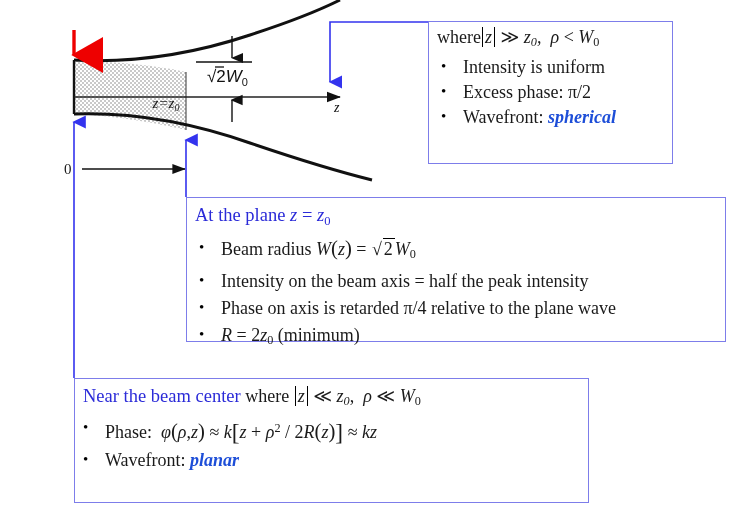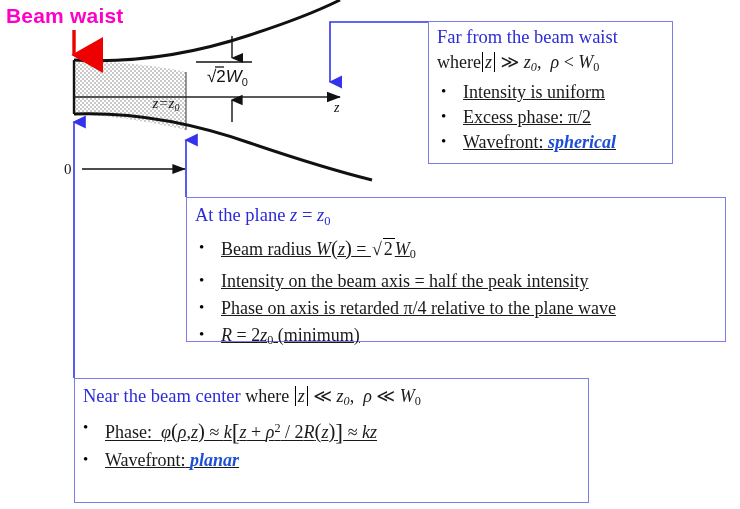--- a/index.html
+++ b/index.html
@@ -48,21 +48,20 @@
     color: #1a1a1a;
   }
   .box-title {
     color: #2b2bd8;
     white-space: nowrap;
   }
   ul.bullets {
     list-style: none;
     margin: 0;
     padding: 0;
-    text-decoration: underline;
   }
   ul.bullets > li {
     position: relative;
     padding-left: 26px;
     white-space: nowrap;
   }
   ul.bullets > li::before {
     content: "\2022";
     position: absolute;
     left: 4px;
@@ -144,21 +143,20 @@
   }
   #box-near .box-title { font-size: 18.5px; }
   #box-near ul.bullets > li { padding-left: 22px; }
   #box-near ul.bullets > li::before { left: 0px; }
 </style>
 </head>
 <body>
 
 <div id="page">
 
-  <div id="beam-waist-label">Beam waist</div>
 
   <svg id="diagram-svg" width="740" height="509">
     <defs>
 
       <pattern id="dots" width="4" height="4" patternUnits="userSpaceOnUse">
         <rect width="4" height="4" fill="#ffffff"></rect>
         <rect x="0" y="0" width="2" height="2" fill="#c9c9c9"></rect>
         <rect x="2" y="2" width="2" height="2" fill="#c9c9c9"></rect>
       </pattern>
       <marker id="blue-arrow" markerWidth="9" markerHeight="9" refX="4.5" refY="7.6" orient="auto">
@@ -212,21 +210,20 @@
     <line x1="74" y1="30" x2="74" y2="55" stroke="#ee0000" stroke-width="3.4" marker-end="url(#red-arrow)"></line>
 
     <polyline points="74,378 74,122" fill="none" stroke="#3333ee" stroke-width="1.6" marker-end="url(#blue-arrow-up)"></polyline>
 
     <polyline points="186,197 186,140" fill="none" stroke="#3333ee" stroke-width="1.6" marker-end="url(#blue-arrow-up)"></polyline>
 
     <polyline points="428,22 330,22 330,82" fill="none" stroke="#3333ee" stroke-width="1.6" marker-end="url(#blue-arrow)"></polyline>
   </svg>
 
   <div class="info-box" id="box-far">
-    <div class="box-title">Far from the beam waist</div>
     <div class="nobr">
       <span>where</span><span class="abs"><i class="mv">z</i></span>
       <span>≫</span>
       <i class="mv">z<span class="sub">0</span></i><span><i class="mv">,&nbsp; ρ</i> &lt; <i class="mv">W</i><span class="sub">0</span></span>
     </div>
     <ul class="bullets">
       <li><span>Intensity is uniform</span></li>
       <li><span>Excess phase: π/2</span></li>
       <li><span>Wavefront:</span> <span class="red-italic">spherical</span></li>
     </ul>

